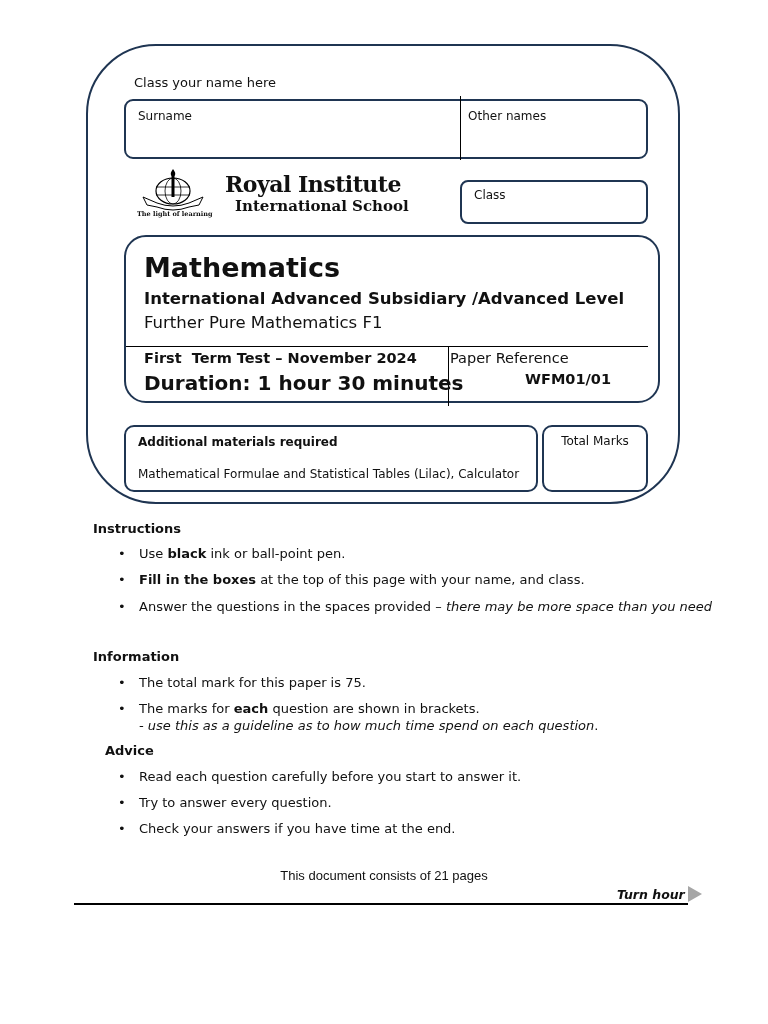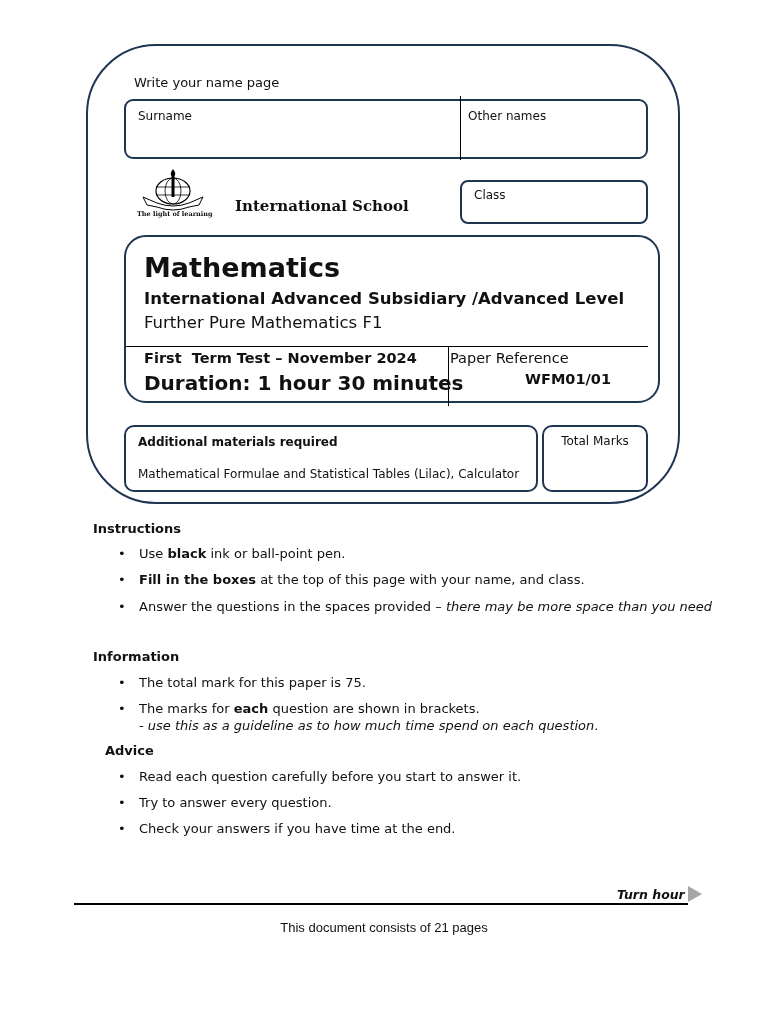--- a/index.html
+++ b/index.html
@@ -49,47 +49,48 @@
   .marks-label { left:542px; top:434px; width:106px; text-align:center; font-size:12px; }
 
   .sec-head { left:93px; font-size:13px; font-weight:bold; }
   .bullet { left:118px; font-size:13px; }
   .bullet-text { left:139px; font-size:13px; white-space:nowrap; }
 
   .turn-over { left:617px; top:887px; font-size:12.5px; font-weight:bold; font-style:italic; }
   .turn-arrow { left:688px; top:886px; width:0; height:0; border-top:8px solid transparent;
     border-bottom:8px solid transparent; border-left:14px solid #a6a6a6; }
   .footer-rule { left:74px; top:903px; width:614px; height:1.5px; background:#000; }
-  .footer-note { left:0; top:920px; width:768px; text-align:center; font-family:"Liberation Sans", sans-serif; font-size:13px; }
+  .footer-note { left:0; top:868px; width:768px; text-align:center; font-family:"Liberation Sans", sans-serif; font-size:13px; }
 </style>
 </head>
 <body>
 
 <div class="abs outer-frame"></div>
 
-<div class="abs name-hint">Write your name page</div>
+<div class="abs name-hint">Class your name here</div>
 
 <div class="abs name-box"></div>
 <div class="abs name-divider"></div>
 <div class="abs surname-label">Surname</div>
 <div class="abs othernames-label">Other names</div>
 
 <div class="abs logo">
   <div class="abs logo-emblem">
     <svg width="76" height="56" viewBox="0 0 76 56">
       <ellipse cx="38" cy="24" rx="17" ry="13" fill="none" stroke="#000" stroke-width="1.2"></ellipse>
       <ellipse cx="38" cy="24" rx="8" ry="13" fill="none" stroke="#000" stroke-width="0.8"></ellipse>
       <line x1="21" y1="20" x2="55" y2="20" stroke="#000" stroke-width="0.8"></line>
       <line x1="21" y1="28" x2="55" y2="28" stroke="#000" stroke-width="0.8"></line>
       <rect x="36.5" y="8" width="3" height="22" fill="#000"></rect>
       <path d="M38 2 C35 6 35 8 38 10 C41 8 41 6 38 2 Z" fill="#000"></path>
       <path d="M8 30 L22 36 Q38 42 54 36 L68 30 L64 38 L54 40 Q38 46 22 40 L12 38 Z" fill="#fff" stroke="#000" stroke-width="1"></path>
     </svg>
   </div>
   <div class="abs logo-tag">The light of learning</div>
+  <div class="abs logo-title">Royal Institute</div>
   <div class="abs logo-sub">International School</div>
 </div>
 
 <div class="abs class-box"></div>
 <div class="abs class-label">Class</div>
 
 <div class="abs subject-box"></div>
 <div class="abs subject-title">Mathematics</div>
 <div class="abs subject-line1">International Advanced Subsidiary /Advanced Level</div>
 <div class="abs subject-line2">Further Pure Mathematics F1</div>

